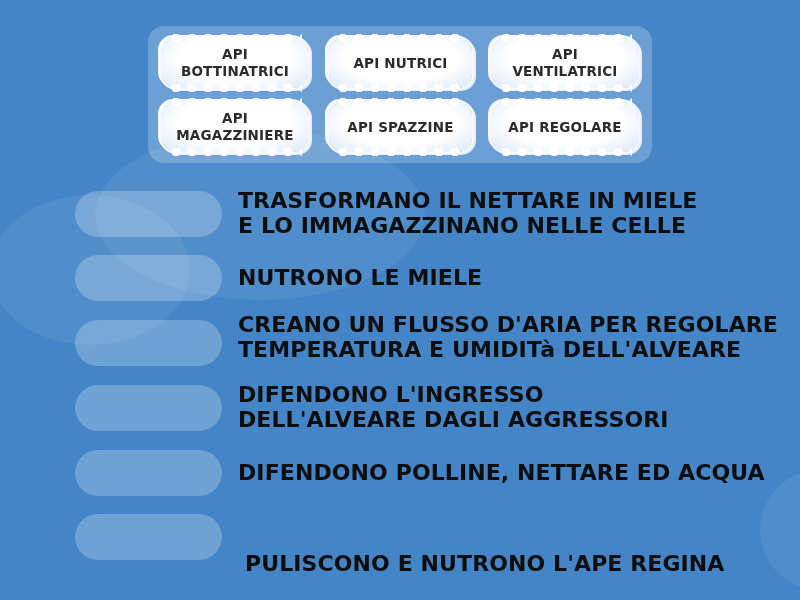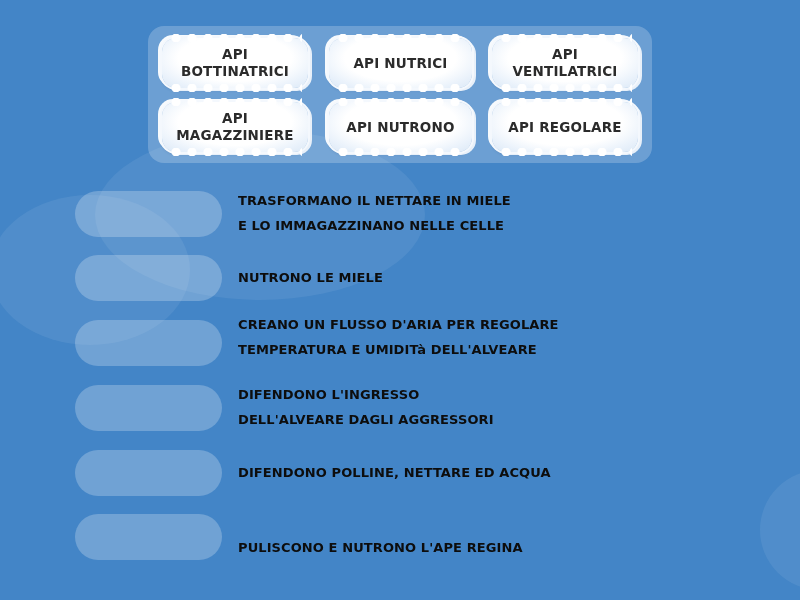--- a/index.html
+++ b/index.html
@@ -41,21 +41,21 @@
     color: #2b2b2b; letter-spacing: 0.2px; white-space: pre-line;
     position: relative; z-index: 1;
   }
   .slot {
     position: absolute; left: 75px; width: 147px; height: 46px;
     border-radius: 23px;
     background: rgba(255,255,255,0.24);
   }
   .desc {
     position: absolute; left: 238px;
-    font-weight: bold; font-size: 13px; line-height: 25px;
+    font-weight: bold; font-size: 22px; line-height: 25px;
     color: #0d0d0d; white-space: pre-line; letter-spacing: 0.1px;
   }
 </style>
 </head>
 <body>
 
 <div class="bg-cloud" style="left:95px;top:130px;width:330px;height:170px;"></div>
 <div class="bg-cloud" style="left:-10px;top:195px;width:200px;height:150px;"></div>
 <div class="bg-cloud" style="left:760px;top:470px;width:120px;height:120px;"></div>
 
@@ -70,21 +70,21 @@
 </div>
 <div class="card" style="left:492px;top:38px;width:146px;">
   <span class="card-label">API
 VENTILATRICI</span>
 </div>
 <div class="card" style="left:162px;top:102px;width:146px;">
   <span class="card-label">API
 MAGAZZINIERE</span>
 </div>
 <div class="card" style="left:329px;top:102px;width:143px;">
-  <span class="card-label">API NUTRONO</span>
+  <span class="card-label">API SPAZZINE</span>
 </div>
 <div class="card" style="left:492px;top:102px;width:146px;">
   <span class="card-label">API REGOLARE</span>
 </div>
 
 <div class="slot" style="top:191px;"></div>
 <div class="desc" style="top:188px;">TRASFORMANO IL NETTARE IN MIELE
 E LO IMMAGAZZINANO NELLE CELLE</div>
 
 <div class="slot" style="top:255px;"></div>
@@ -95,13 +95,13 @@
 TEMPERATURA E UMIDITà DELL'ALVEARE</div>
 
 <div class="slot" style="top:385px;"></div>
 <div class="desc" style="top:382px;">DIFENDONO L'INGRESSO
 DELL'ALVEARE DAGLI AGGRESSORI</div>
 
 <div class="slot" style="top:450px;"></div>
 <div class="desc" style="top:460px;">DIFENDONO POLLINE, NETTARE ED ACQUA</div>
 
 <div class="slot" style="top:514px;"></div>
-<div class="desc" style="top:535px;">PULISCONO E NUTRONO L'APE REGINA</div>
+<div class="desc" style="top:551px;margin-left:7px;">PULISCONO E NUTRONO L'APE REGINA</div>
 
 </body></html>

